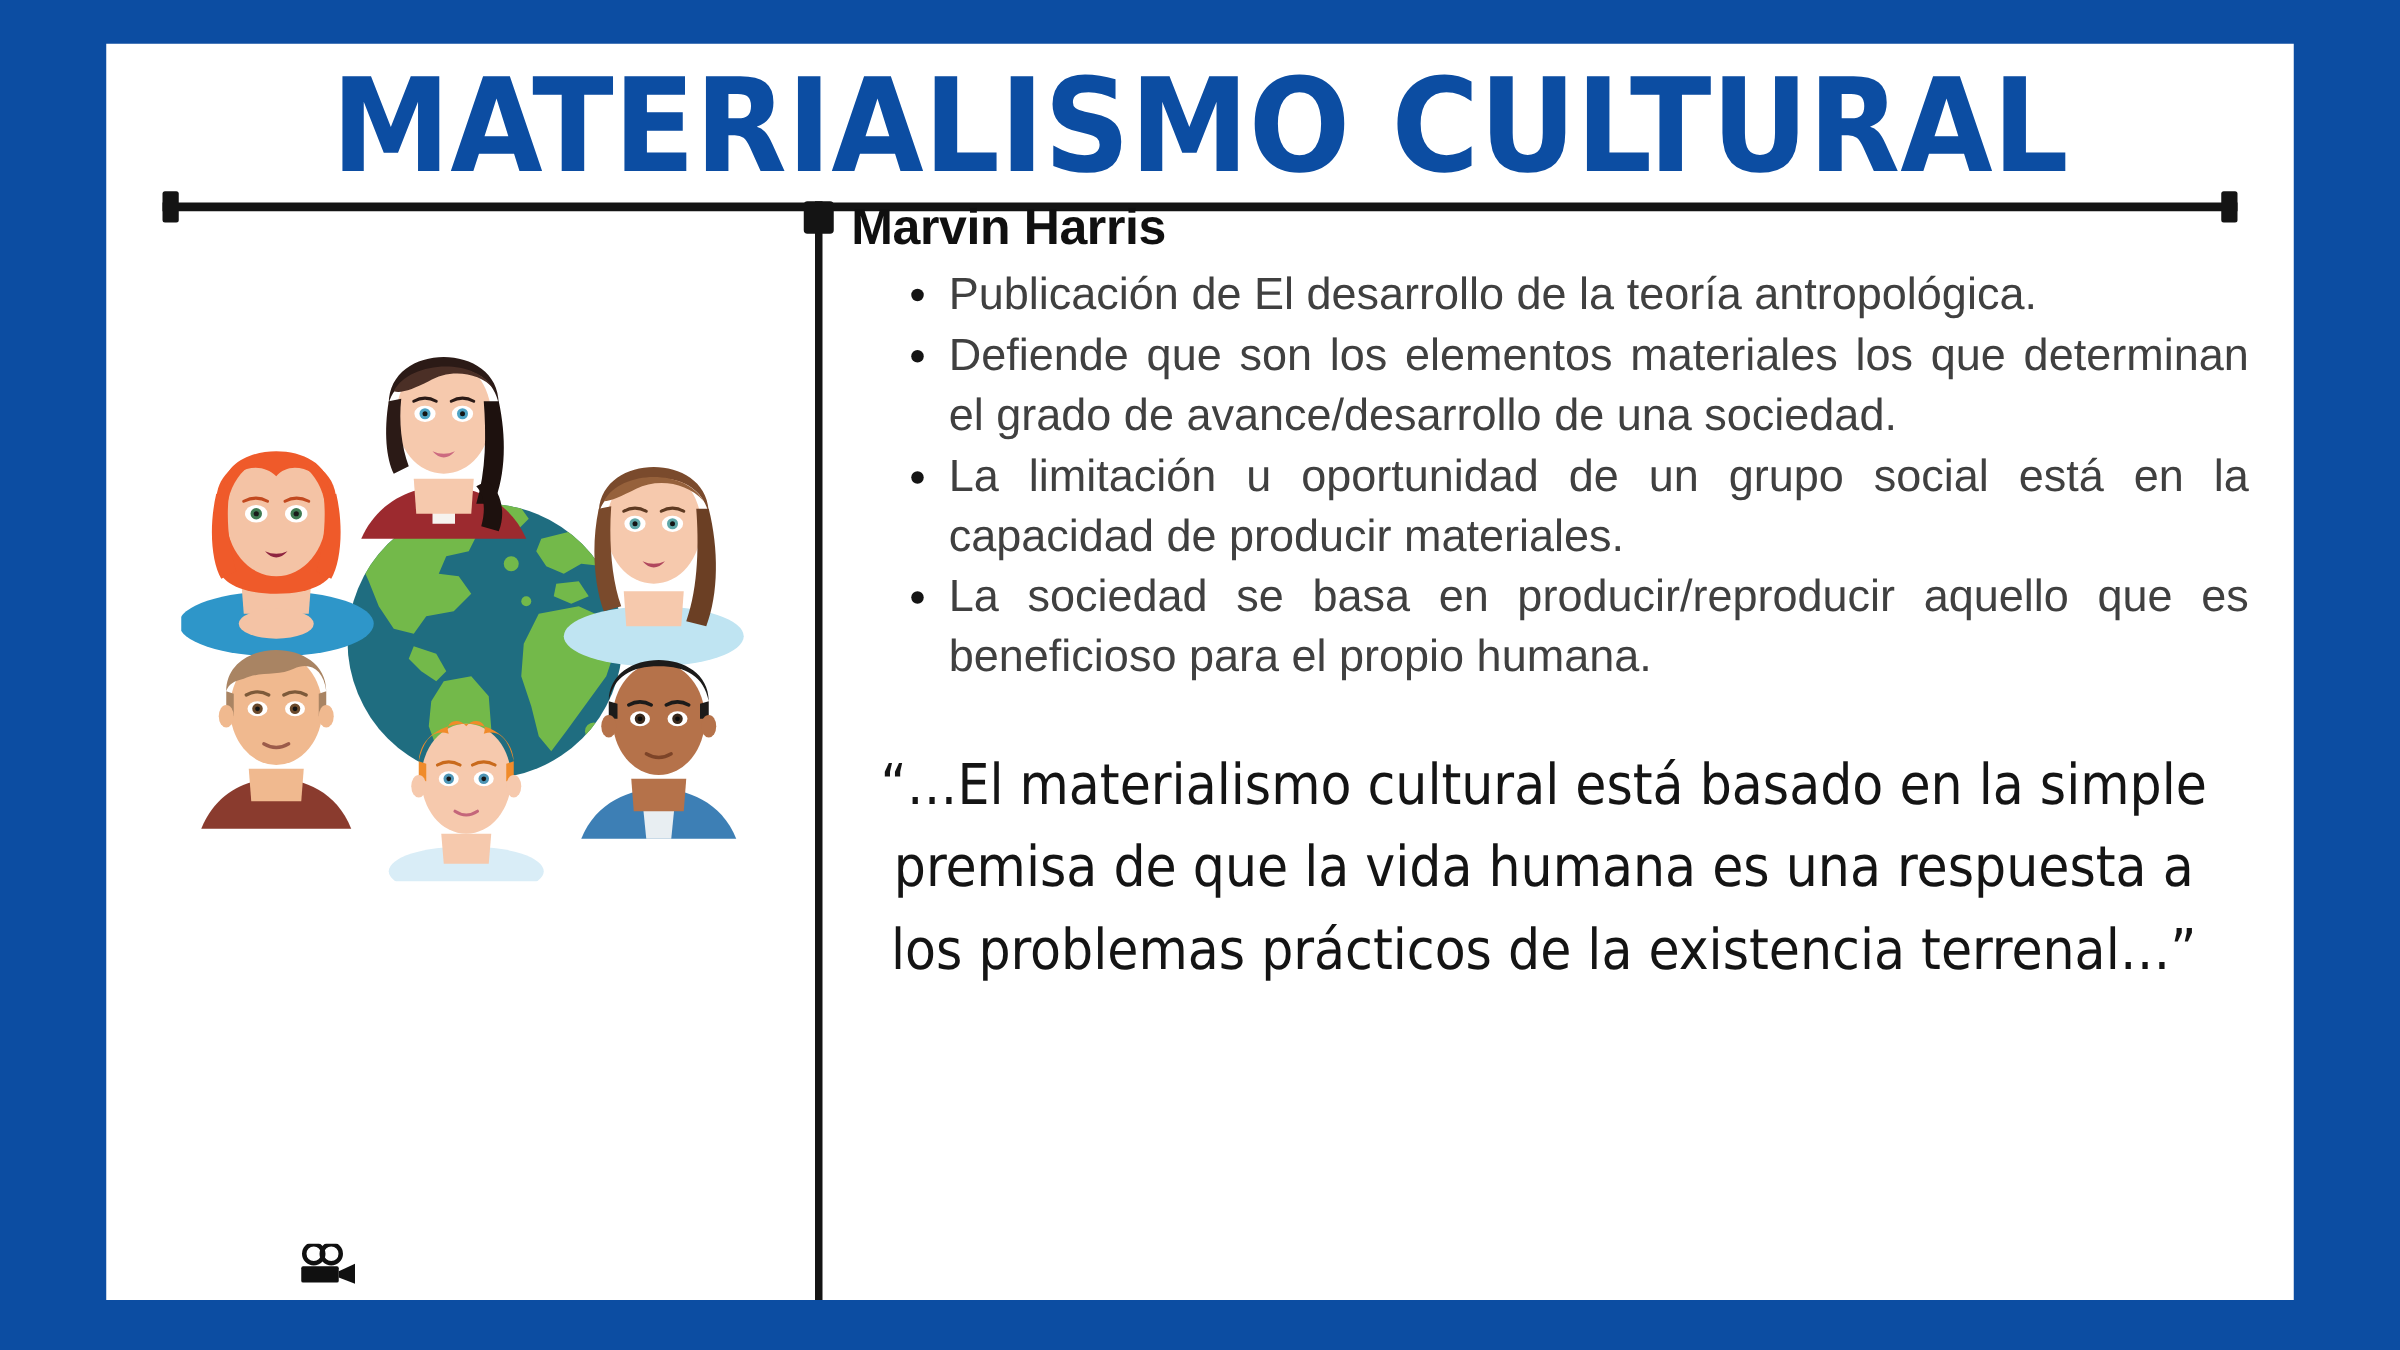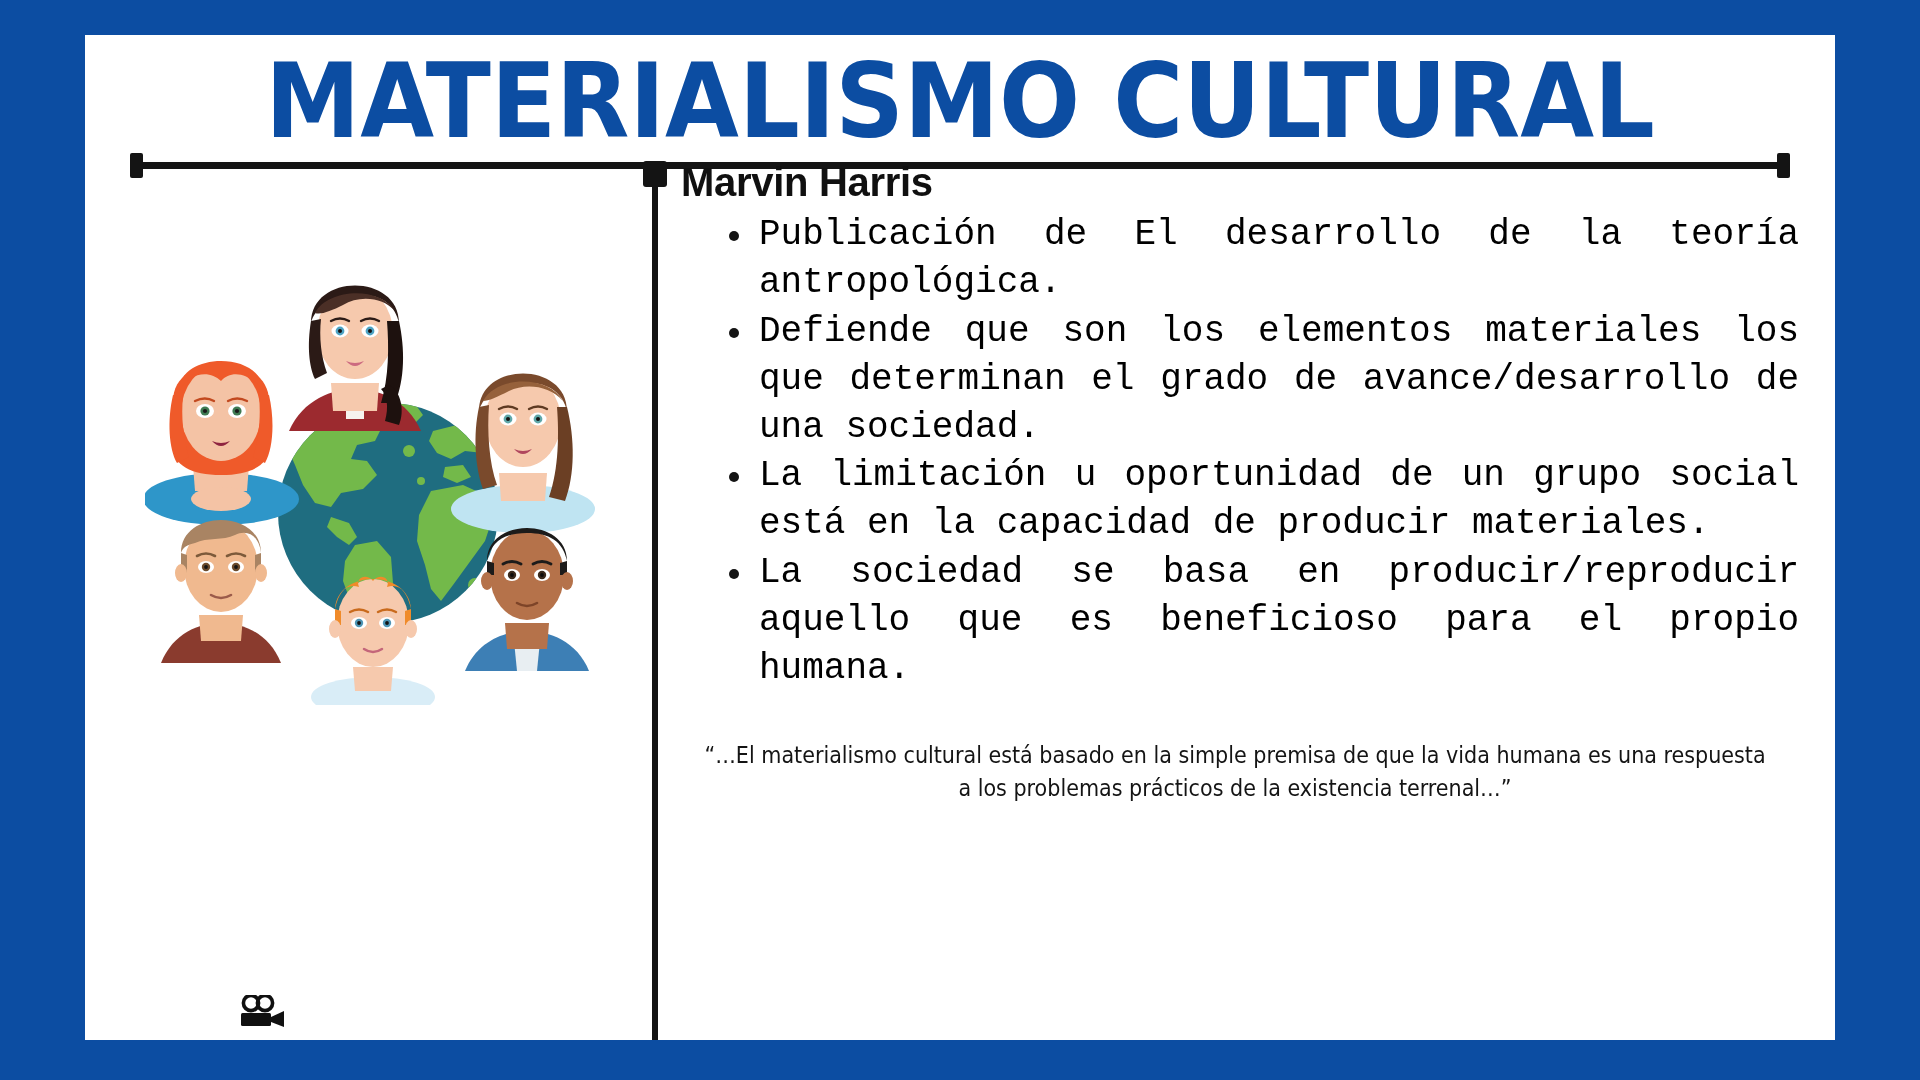--- a/index.html
+++ b/index.html
@@ -150,44 +150,44 @@
     margin: 0 0 6px 0;
     letter-spacing: -0.3px;
   }
   #bullets {
     list-style: none;
     margin: 0;
     padding: 0 0 0 42px;
   }
   #bullets li {
     position: relative;
-    font-family: Liberation Mono, monospace;
+    font-family: Liberation Sans, sans-serif;
     font-size: 36px;
-    color: #000000;
+    color: #404040;
     line-height: 1.33;
     text-align: justify;
     text-justify: inter-word;
     padding-left: 36px;
     margin-bottom: 1px;
   }
   #bullets li::before {
     content: "";
     position: absolute;
     left: 6px;
     top: 20px;
     width: 10px;
     height: 10px;
     border-radius: 50%;
     background: #141414;
   }
   #quote {
     margin: 46px 0 0 0;
     padding: 0 28px 0 18px;
     font-family: "DejaVu Sans Condensed", "Liberation Sans Narrow", "Liberation Sans", sans-serif;
-    font-size: 23px;
+    font-size: 45px;
     color: #141414;
     line-height: 1.46;
     text-align: center;
   }
 </style>
 </head>
 <body>
 
 <div id="slide">
   <div id="canvas">

